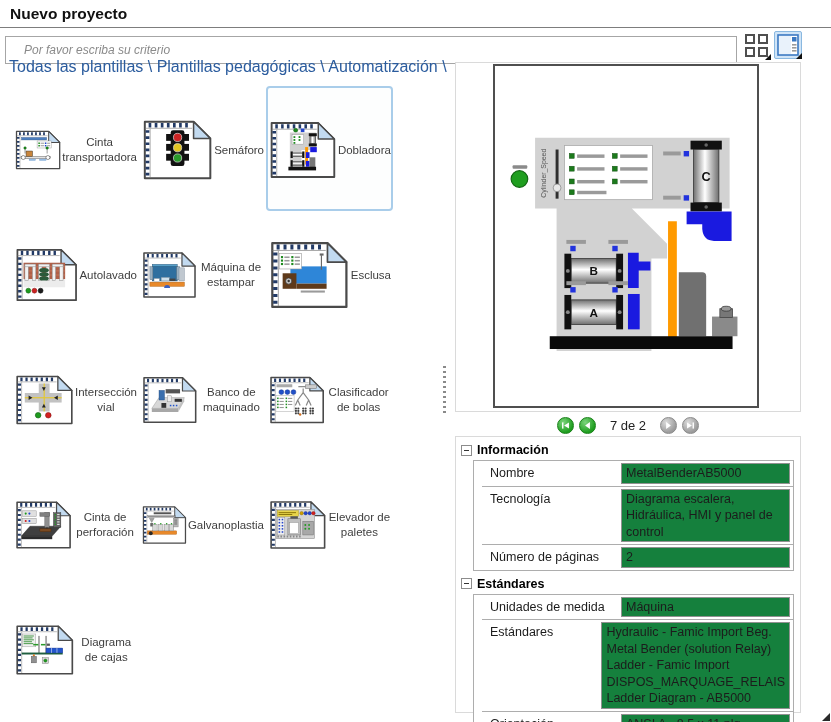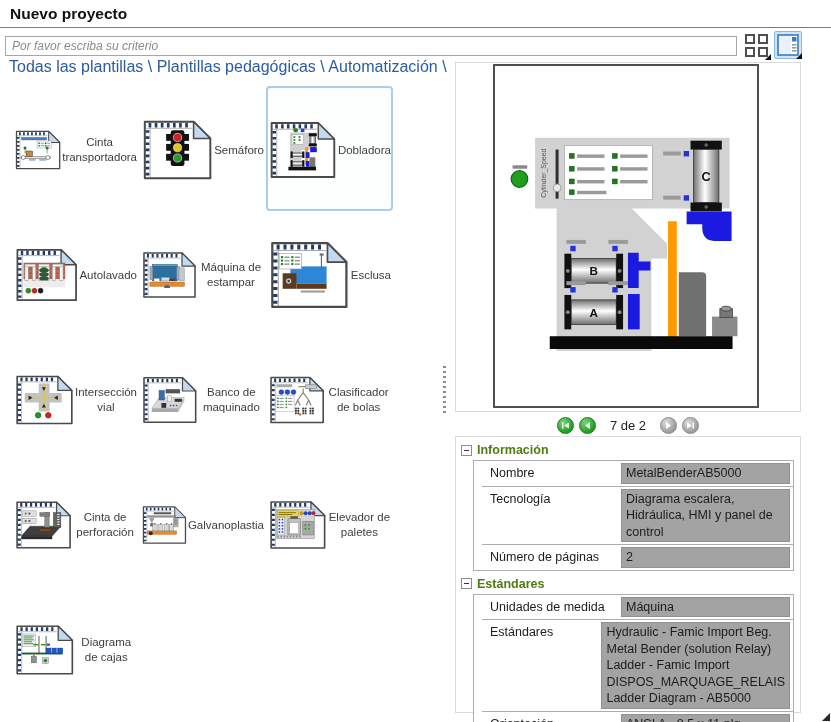--- a/index.html
+++ b/index.html
@@ -1,21 +1,21 @@
 <!DOCTYPE html>
 <html><head>
 <meta charset="utf-8">
 <style>
   * { margin:0; padding:0; box-sizing:border-box; }
   html,body { width:831px; height:722px; background:#fff; font-family:"Liberation Sans",sans-serif; overflow:hidden; position:relative; }
 
   .page-title { position:absolute; left:10px; top:5px; font-size:15.5px; font-weight:bold; color:#111; }
   .title-divider { position:absolute; left:0; top:27px; width:831px; height:1px; background:#7d7d7d; }
 
-  .search-input { position:absolute; left:5px; top:36px; width:732px; height:20px; border:1px solid #a6a6a6; font-size:12px; font-style:italic; color:#555; padding:0 6px; outline:none; }
+  .search-input { position:absolute; left:5px; top:36px; width:732px; height:28px; border:1px solid #a6a6a6; font-size:12px; font-style:italic; color:#555; padding:0 18px; outline:none; }
   .search-input::placeholder { color:#8a8a8a; font-style:italic; }
 
   .viewbtn { position:absolute; top:33px; cursor:pointer; }
   .grid-btn { left:744px; width:26px; height:26px; padding:1px; }
   .grid-ic { display:grid; grid-template-columns:10px 10px; grid-template-rows:10px 10px; gap:3px; }
   .grid-ic span { border:2px solid #4f4f4f; background:#fff; }
   .detail-btn { left:774px; top:31px; width:28px; height:28px; background:#cfe4f7; border:1px solid #8ab8e0; border-radius:2px; padding:2px; }
   .corner-tri { position:absolute; right:-1px; bottom:-1px; width:0; height:0; border-left:6px solid transparent; border-bottom:6px solid #111; }
 
   .crumbs { position:absolute; left:9px; top:58px; width:440px; font-size:16px; color:#2b5c9e; white-space:nowrap; overflow:hidden; }
@@ -36,27 +36,27 @@
   .pager { position:absolute; left:0; top:352px; width:346px; height:22px; display:flex; align-items:center; justify-content:center; gap:5px; }
   .pbtn { width:17px; height:17px; border-radius:50%; display:flex; align-items:center; justify-content:center; cursor:pointer; }
   .pbtn.green { background:radial-gradient(circle at 35% 30%, #7cd47c, #1f9e1f 70%); border:1px solid #188018; }
   .pbtn.gray  { background:radial-gradient(circle at 35% 30%, #dcdcdc, #9c9c9c 70%); border:1px solid #8a8a8a; }
   .page-indicator { font-size:13px; color:#222; margin:0 9px; }
 
   .props { position:absolute; left:0; top:374px; width:346px; height:277px; border:1px solid #dadada; background:#fff; padding:3px 5px 0 3px; }
   .sect-head { display:flex; align-items:center; gap:5px; margin:3px 0 3px 2px; cursor:pointer; }
   .collapse { width:11px; height:11px; border:1px solid #8c8c8c; background:#fff; position:relative; }
   .collapse::after { content:""; position:absolute; left:2px; top:4px; width:5px; height:1px; background:#333; }
-  .sect-title { font-size:12.5px; font-weight:bold; color:#4d7c0f; }
+  .sect-title { font-size:12.5px; font-weight:bold; color:#000000; }
   .ptable { margin-left:14px; width:321px; border:1px solid #adadad; background:#fff;padding-left:8px; }
   .prow { display:flex; border-bottom:1px solid #adadad; }
   .prow:last-child { border-bottom:none; }
   .plabel { width:136px; padding:5px 4px 4px 8px; font-size:12.5px; color:#1c1c1c; }
   .pval { flex:1; padding:2px 3px; }
-  .vbox { border:1px solid #919191; background:#a3a3a3; font-size:12.5px; color:#1c1c1c; padding:1px 4px; min-height:18px; line-height:1.32; white-space:pre-line; }
+  .vbox { border:1px solid #919191; background:#15803d; font-size:12.5px; color:#1c1c1c; padding:1px 4px; min-height:18px; line-height:1.32; white-space:pre-line; }
 
   .resize-grip { position:absolute; right:1px; bottom:1px; width:0; height:0; border-left:8px solid transparent; border-bottom:8px solid #2a2a2a; }
 </style>
 </head>
 <body>
 
 <svg width="0" height="0" style="position:absolute">
   <defs>
     <symbol id="tpl-page" viewBox="0 0 96 80">
       <path d="M5,3 H69 L91,25 V77 H5 Z" fill="#ffffff" stroke="#4a4a4a" stroke-width="2.6" stroke-linejoin="round"></path>

